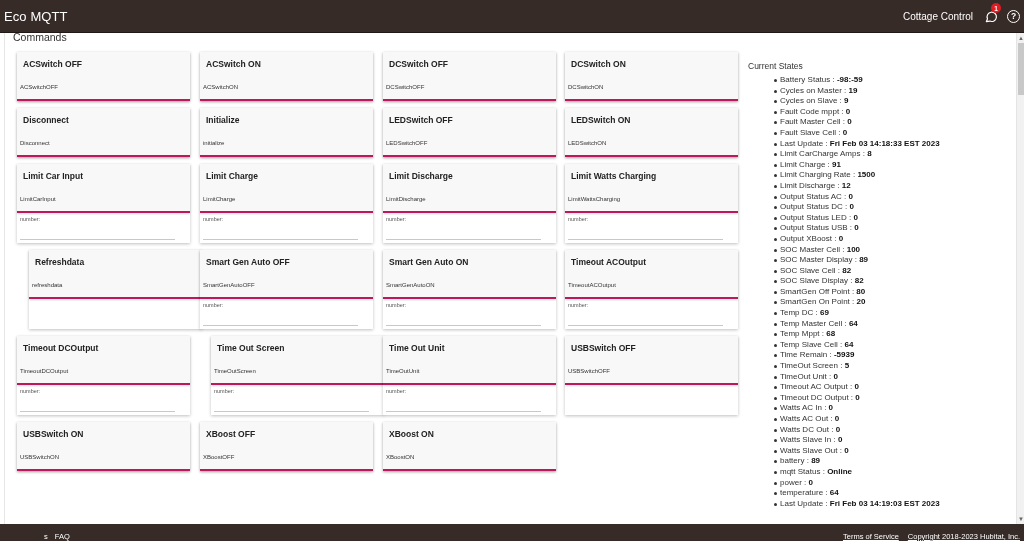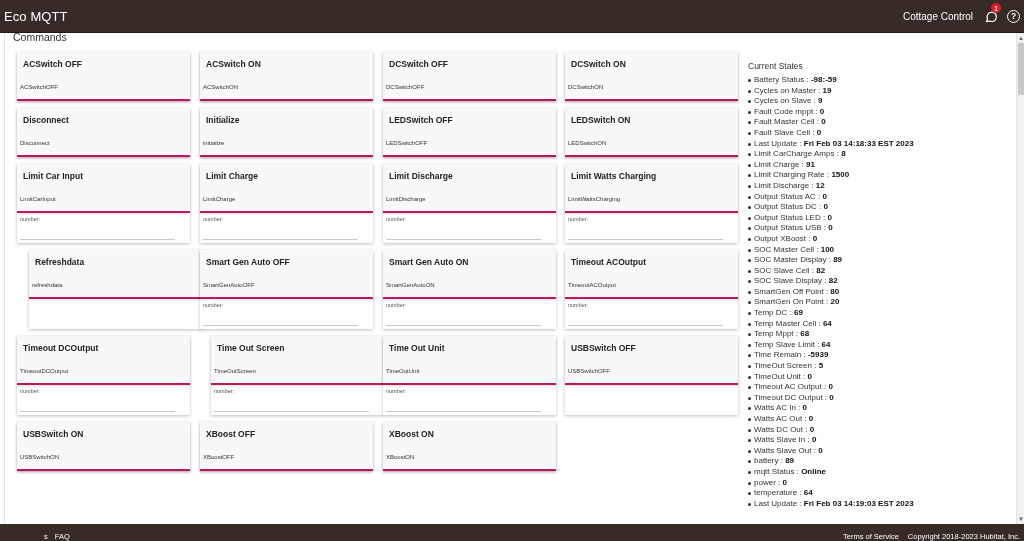--- a/index.html
+++ b/index.html
@@ -21,34 +21,34 @@
   .card { position: absolute; width: 173px; background: #fff; box-shadow: 0 1px 3px rgba(0,0,0,0.25); }
   .card-head { height: 49px; background: #f8f8f8; border-bottom: 2px solid #be185d; box-shadow: 0 1px 2px rgba(0,0,0,0.15); position: relative; }
   .card-title { position: absolute; left: 6px; top: 7px; font-size: 8.5px; font-weight: bold; color: #222; }
   .card-cmd { position: absolute; left: 3px; top: 32px; font-size: 6px; color: #333; }
   .card-body { height: 30px; position: relative; }
   .num-label { position: absolute; left: 3px; top: 3px; font-size: 5.5px; color: #555; }
   .num-input { position: absolute; left: 3px; bottom: 3px; width: 155px; height: 10px; border: none; border-bottom: 1px solid #c8c8c8; background: transparent; font-size: 7px; outline: none; }
 
   .states { position: absolute; left: 748px; top: 28px; width: 260px; }
   .states-title { font-size: 8.5px; color: #333; margin-bottom: 4px; }
-  .states ul { list-style: none; margin-left: 6px; }
+  .states ul { list-style: none; margin-left: 32px; }
   .states li { font-size: 8px; line-height: 10.6px; color: #333; white-space: nowrap; position: relative; }
   .states li::before { content: ""; position: absolute; left: -6px; top: 4px; width: 3px; height: 3px; background: #333; border-radius: 50%; }
   .states li b { color: #111; }
 
   .scrollbar { position: absolute; left: 1016px; top: 33px; width: 8px; height: 491px; background: #f1f1f1; border-left: 1px solid #e4e4e4; }
   .scroll-up, .scroll-down { position: absolute; left: 0; width: 8px; height: 10px; font-size: 6px; color: #666; text-align: center; line-height: 10px; }
   .scroll-up { top: 0; } .scroll-down { bottom: 0; }
   .scroll-thumb { position: absolute; left: 1px; top: 10px; width: 6px; height: 52px; background: #c8c8c8; }
 
   .footer { position: absolute; left: 0; top: 524px; width: 1024px; height: 25px; background: #362b27; color: #fff; font-size: 7.5px; display: flex; align-items: center; padding-left: 46px; }
   .footer-left { display: flex; margin-left: -2px; }
   .footer-left span { margin-right: 7px; }
-  .footer-right { margin-left: auto; margin-right: 4px; display: flex; }
+  .footer-right { margin-left: auto; margin-right: 4px; display: flex; text-decoration: underline; }
   .footer-right span { margin-left: 9px; }
 </style>
 </head>
 <body>
 
 <div class="topbar">
   <div class="app-title">Eco MQTT</div>
   <div class="topbar-right">
     <div class="hub-name">Cottage Control</div>
     <div class="notif">
@@ -269,21 +269,21 @@
         <li><span>Output XBoost</span><span> : </span><b>0</b></li>
         <li><span>SOC Master Cell</span><span> : </span><b>100</b></li>
         <li><span>SOC Master Display</span><span> : </span><b>89</b></li>
         <li><span>SOC Slave Cell</span><span> : </span><b>82</b></li>
         <li><span>SOC Slave Display</span><span> : </span><b>82</b></li>
         <li><span>SmartGen Off Point</span><span> : </span><b>80</b></li>
         <li><span>SmartGen On Point</span><span> : </span><b>20</b></li>
         <li><span>Temp DC</span><span> : </span><b>69</b></li>
         <li><span>Temp Master Cell</span><span> : </span><b>64</b></li>
         <li><span>Temp Mppt</span><span> : </span><b>68</b></li>
-        <li><span>Temp Slave Limit</span><span> : </span><b>64</b></li>
+        <li><span>Temp Slave Cell</span><span> : </span><b>64</b></li>
         <li><span>Time Remain</span><span> : </span><b>-5939</b></li>
         <li><span>TimeOut Screen</span><span> : </span><b>5</b></li>
         <li><span>TimeOut Unit</span><span> : </span><b>0</b></li>
         <li><span>Timeout AC Output</span><span> : </span><b>0</b></li>
         <li><span>Timeout DC Output</span><span> : </span><b>0</b></li>
         <li><span>Watts AC In</span><span> : </span><b>0</b></li>
         <li><span>Watts AC Out</span><span> : </span><b>0</b></li>
         <li><span>Watts DC Out</span><span> : </span><b>0</b></li>
         <li><span>Watts Slave In</span><span> : </span><b>0</b></li>
         <li><span>Watts Slave Out</span><span> : </span><b>0</b></li>

